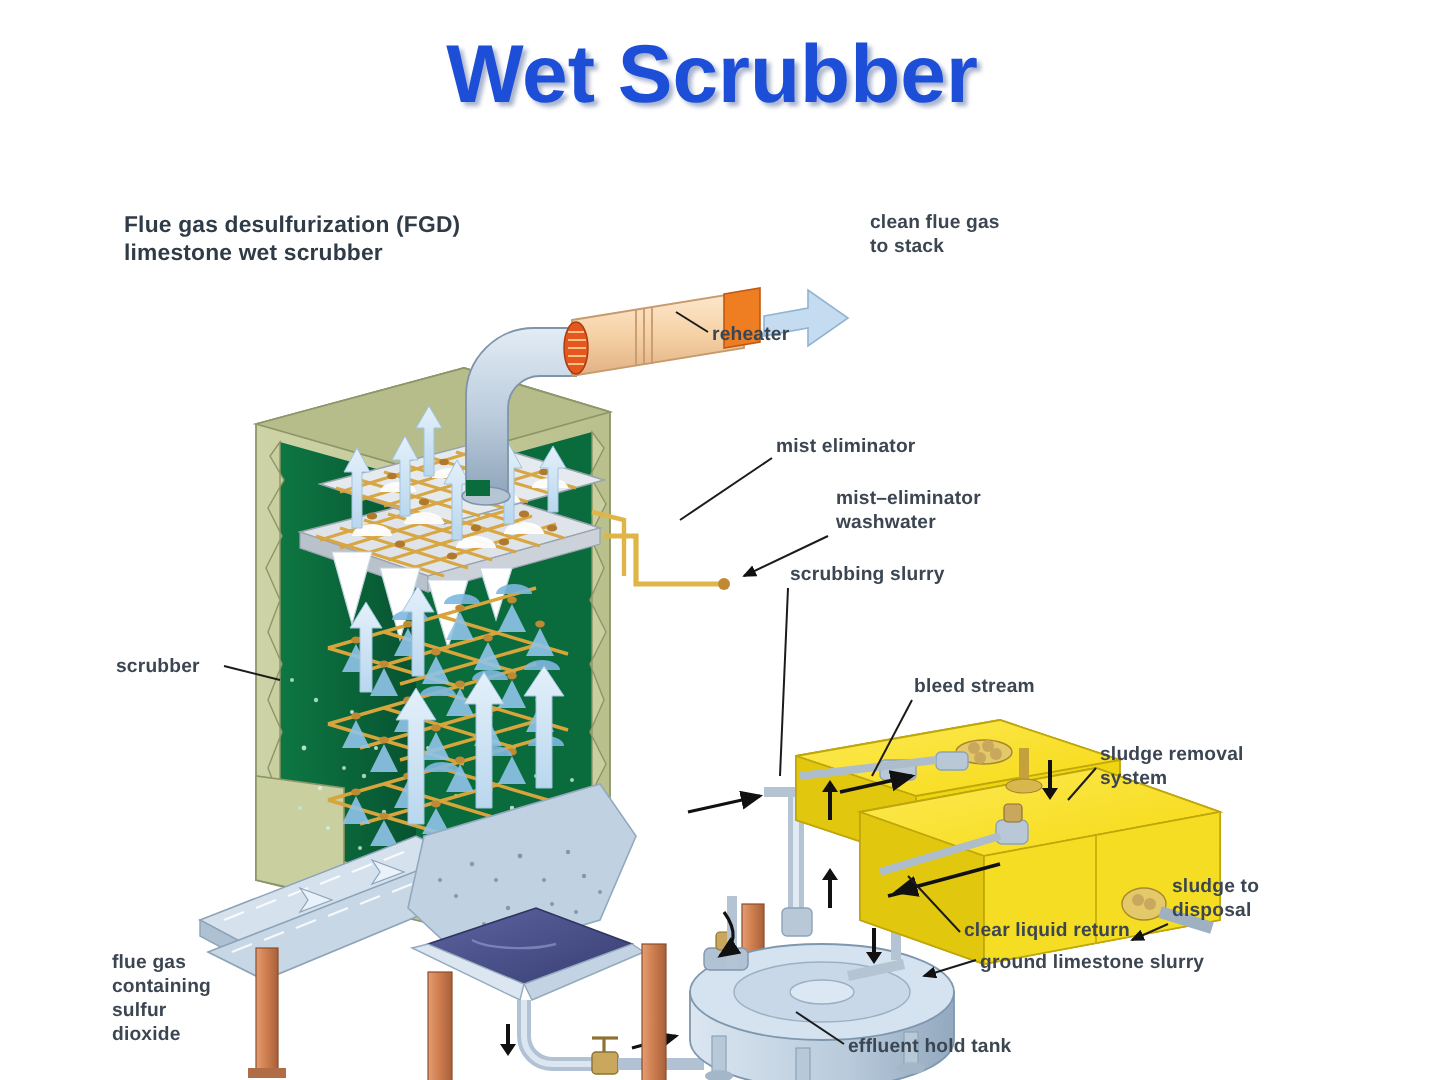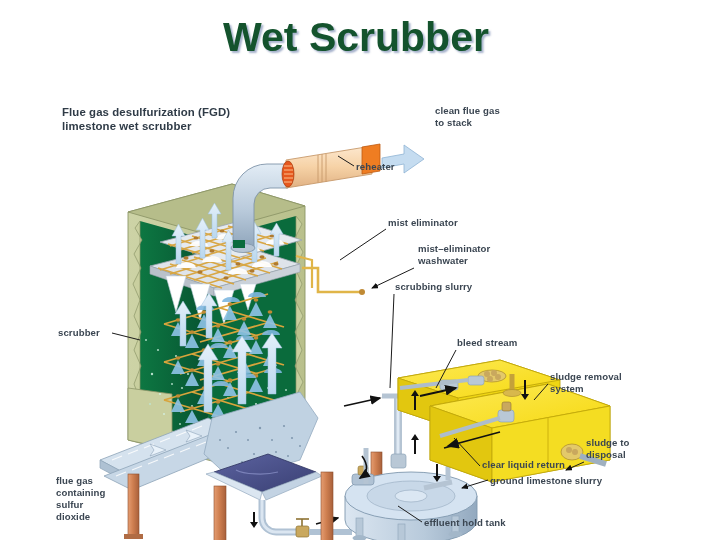--- a/index.html
+++ b/index.html
@@ -23,21 +23,21 @@
     background: #ffffff;
   }
   #slide-title {
     position: absolute;
     left: 0;
     top: 14px;
     width: 712px;
     text-align: center;
     font-size: 41px;
     font-weight: bold;
-    color: #14532d;
+    color: #1d4ed8;
     letter-spacing: 0px;
     text-shadow: 2px 2px 2px rgba(150,165,195,0.85);
     font-family: "Liberation Sans", sans-serif;
     white-space: nowrap;
   }
   #figure {
     position: absolute;
     left: 0;
     top: 88px;
     width: 720px;

